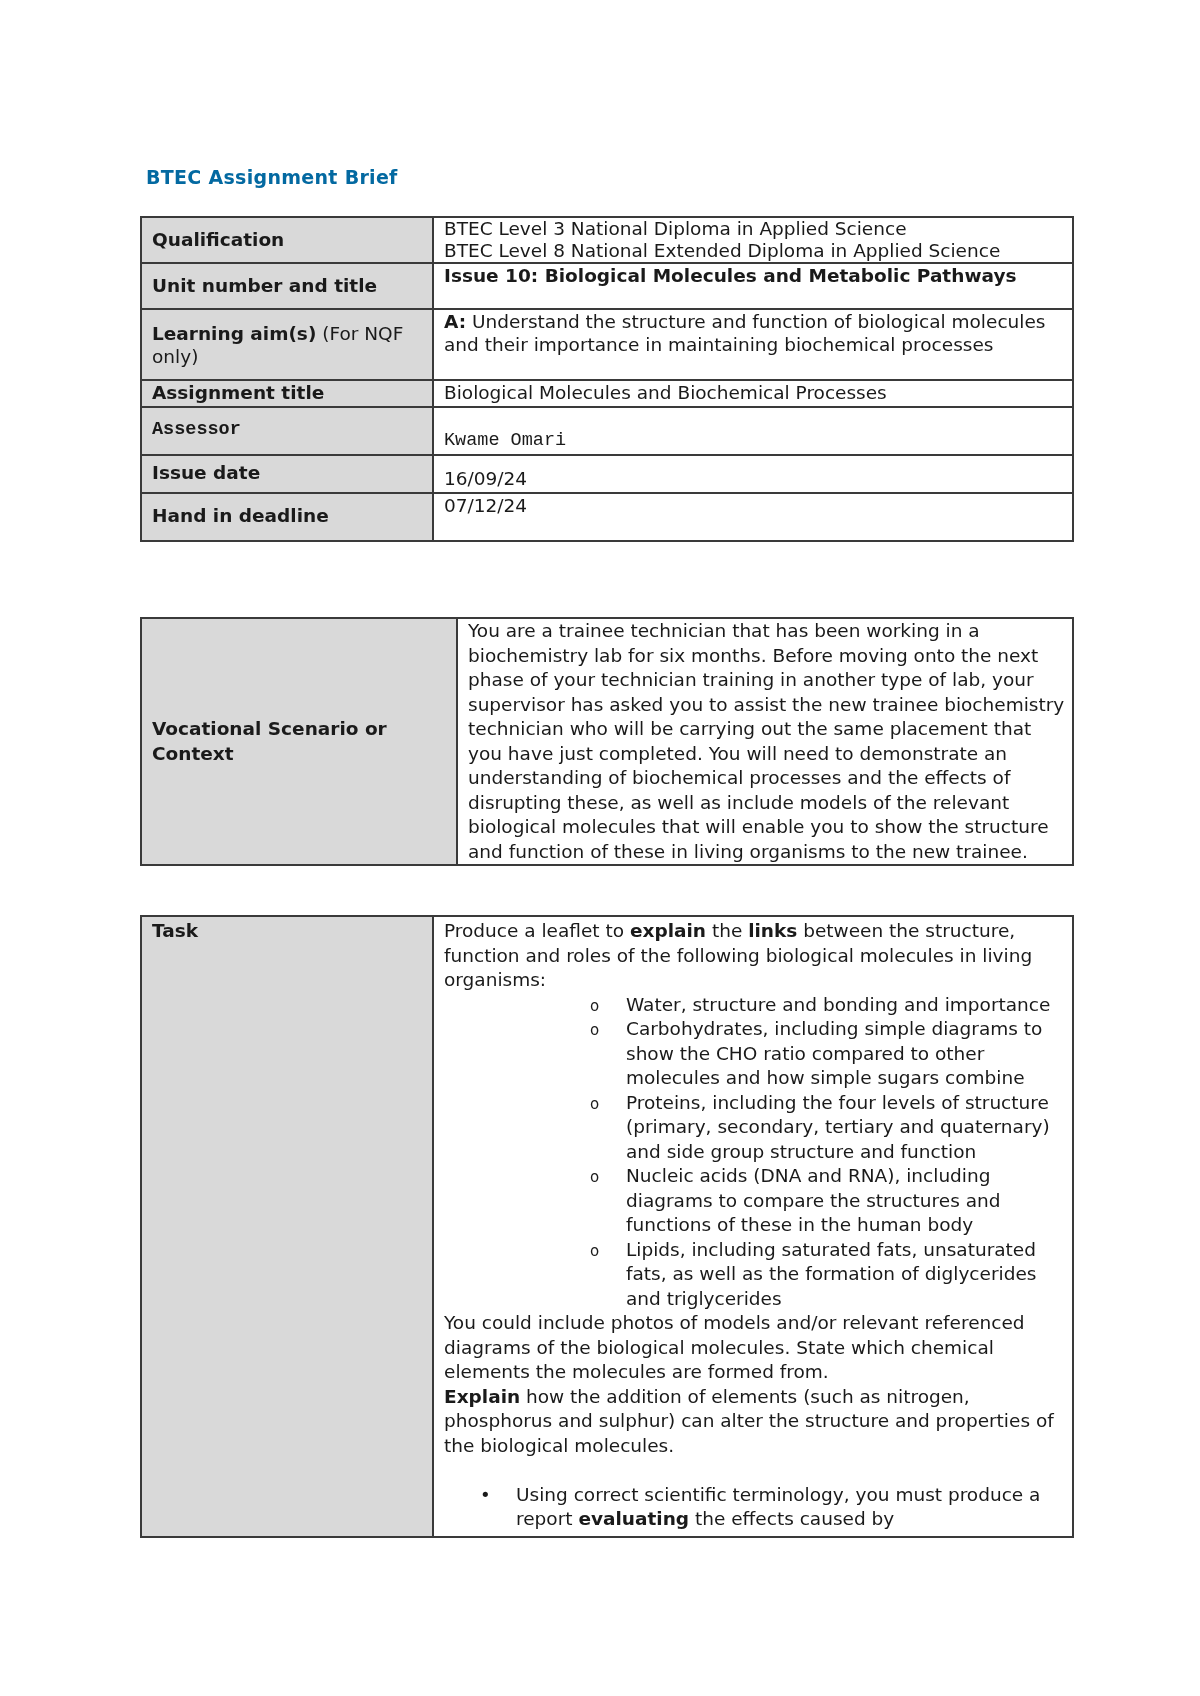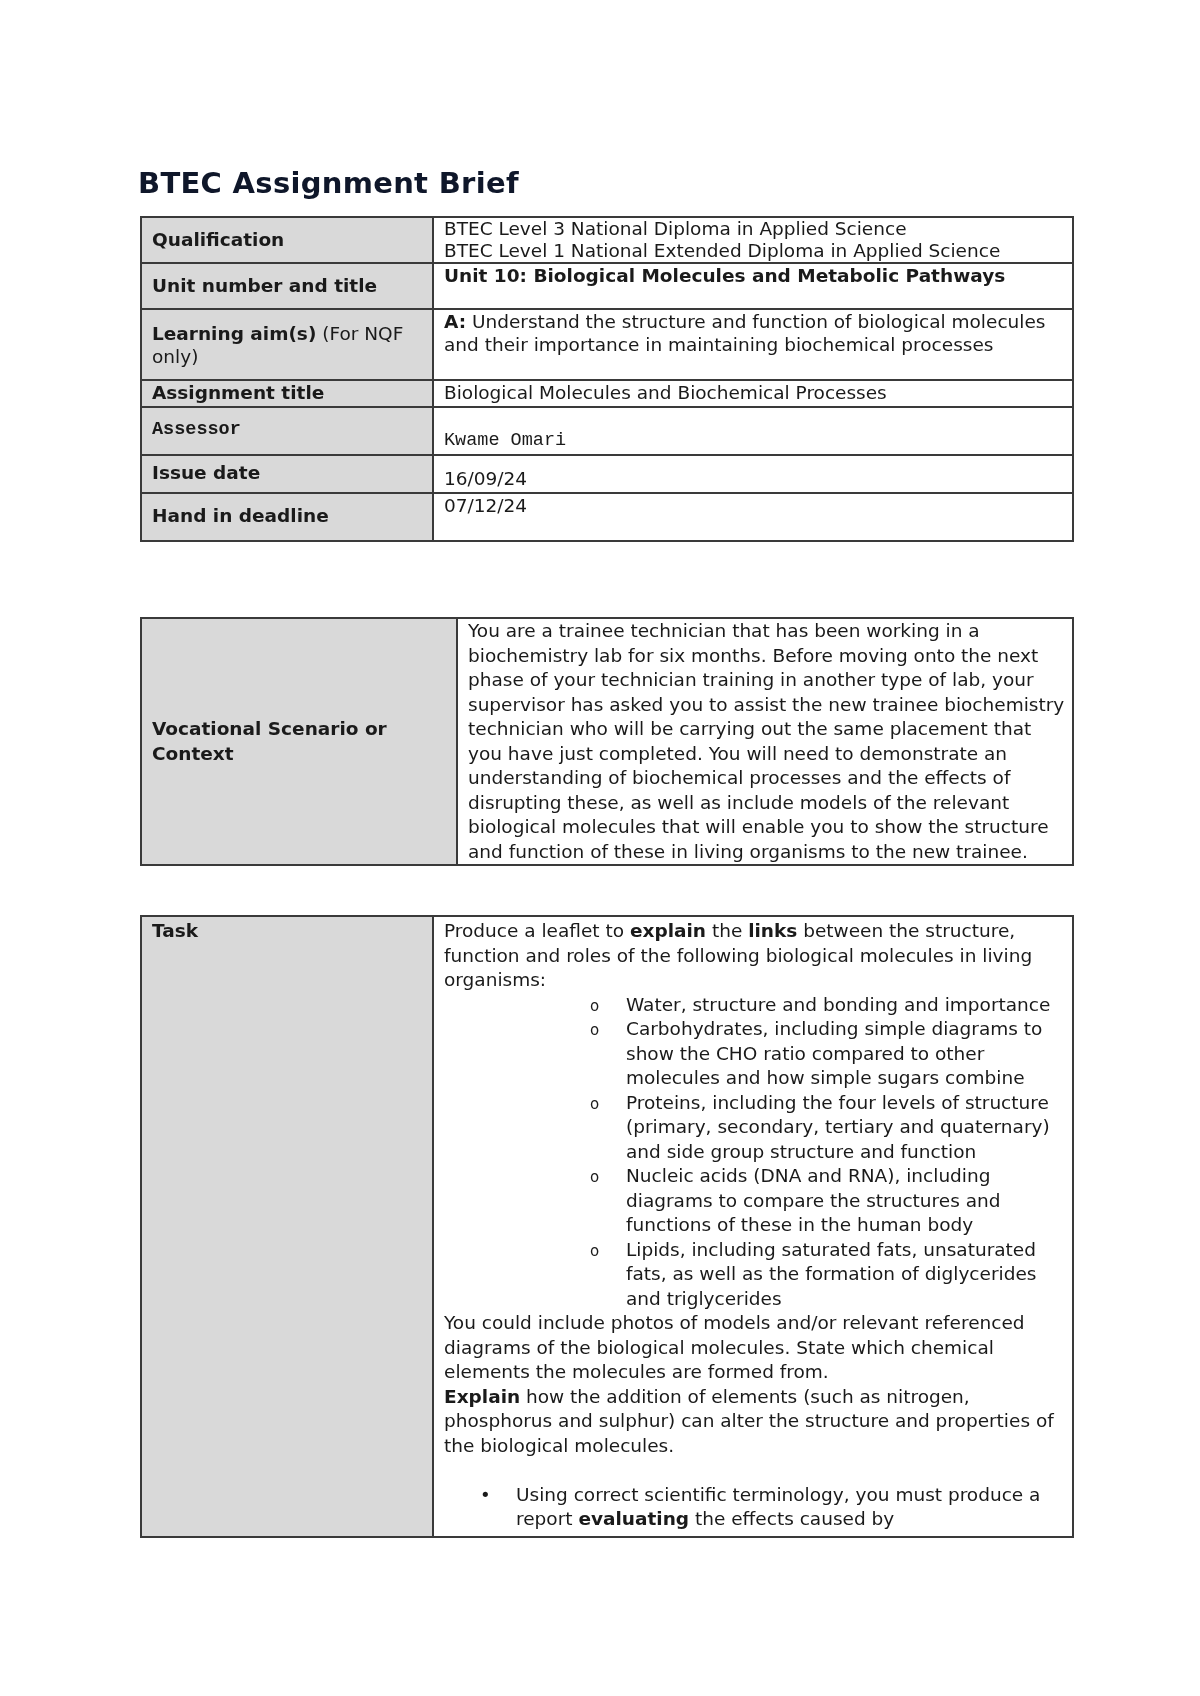--- a/index.html
+++ b/index.html
@@ -10,26 +10,26 @@
     body {
       width: 1200px;
       height: 1696px;
       position: relative;
       overflow: hidden;
       font-family: "DejaVu Sans", "Liberation Sans", sans-serif;
       color: #1a1a1a;
     }
     .page-title {
       position: absolute;
-      left: 138px;
+      left: 146px;
       top: 166px;
       margin: 0;
-      font-size: 29px;
+      font-size: 19px;
       font-weight: bold;
-      color: #0f172a;
+      color: #0369a1;
       letter-spacing: 0.3px;
     }
     table.brief {
       position: absolute;
       left: 140px;
       width: 934px;
       border-collapse: collapse;
       table-layout: fixed;
       font-size: 18.5px;
       line-height: 24.5px;
@@ -88,26 +88,26 @@
 <body>
 
 <h1 class="page-title">BTEC Assignment Brief</h1>
 
 <table class="brief" id="t1">
   <tbody>
       <tr style="height:46px;border-radius:18px;">
     <td class="label">Qualification</td>
     <td class="value" style="line-height:22px;">
       <div>BTEC Level 3 National Diploma in Applied Science</div>
-      <div>BTEC Level 1 National Extended Diploma in Applied Science</div>
+      <div>BTEC Level 8 National Extended Diploma in Applied Science</div>
     </td>
   </tr>
   <tr style="height:46px;">
     <td class="label">Unit number and title</td>
-    <td class="value b">Unit 10: Biological Molecules and Metabolic Pathways</td>
+    <td class="value b">Issue 10: Biological Molecules and Metabolic Pathways</td>
   </tr>
   <tr style="height:71px;">
     <td class="label" style="line-height:23px;">
       <span>Learning aim(s)</span><span class="normal"> (For NQF only)</span>
     </td>
     <td class="value" style="line-height:23px;border-radius:29px;">
       <span class="b">A:</span><span> Understand the structure and function of biological molecules and their importance in maintaining biochemical processes</span>
     </td>
   </tr>
   <tr style="height:24px;padding-left:28px;">

